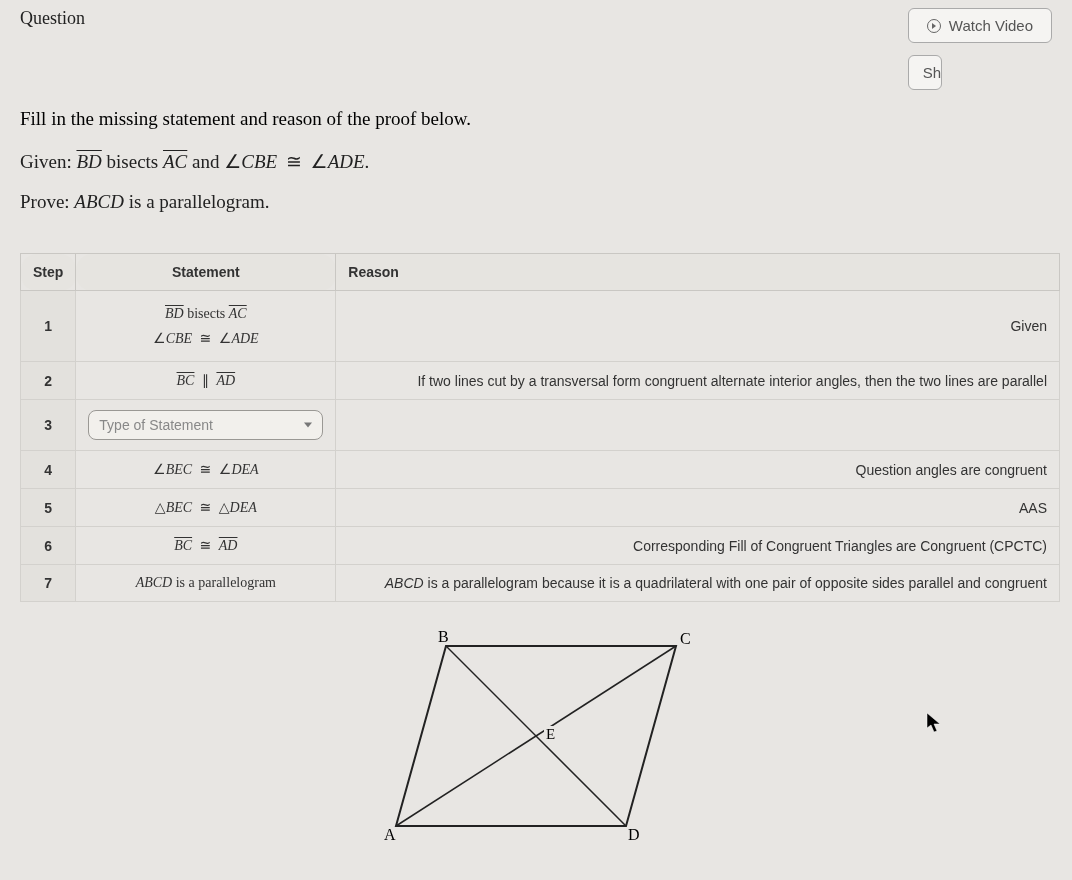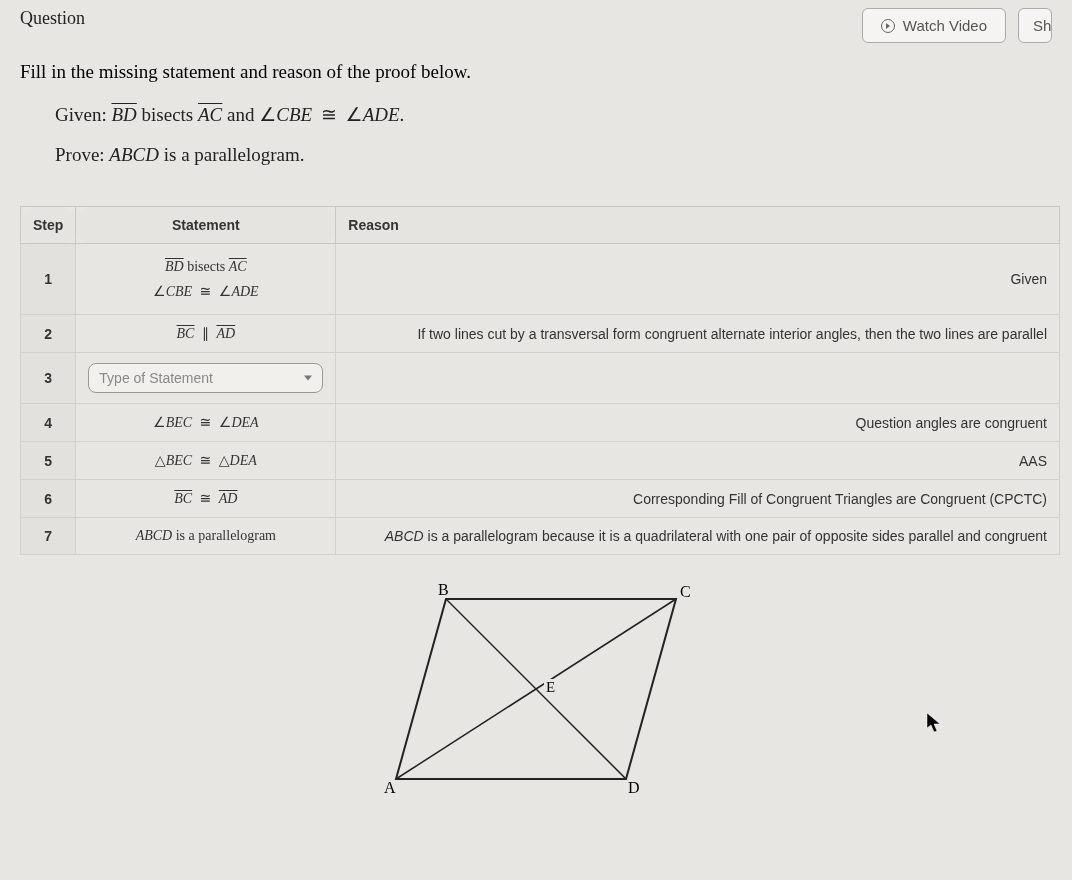--- a/index.html
+++ b/index.html
@@ -22,20 +22,21 @@
     margin-bottom: 18px;
   }
   .question-label {
     font-weight: normal;
     font-size: 18px;
     color: #222;
   }
   .header-buttons {
     display: flex;
     gap: 12px;
+    flex-direction: column;
   }
   .btn {
     font-family: 'Segoe UI', Arial, sans-serif;
     border: 1px solid #aaa;
     background: #f5f4f2;
     color: #555;
     padding: 8px 18px;
     border-radius: 6px;
     font-size: 15px;
     display: flex;
@@ -63,21 +64,20 @@
   }
   .prompt {
     font-size: 19px;
     color: #000000;
     margin-bottom: 20px;
   }
   .math-line {
     font-size: 19px;
     margin-bottom: 18px;
     color: #222;
-    margin-left: 35px;
   }
   .overline {
     text-decoration: overline;
     font-style: italic;
   }
   .mi { font-style: italic; }
   .ang::before { content: '\2220'; }
   .cong::before { content: '\2245'; padding: 0 4px; }
   .tri::before { content: '\25B3'; }
   .par::before { content: '\2225'; padding: 0 4px; }

